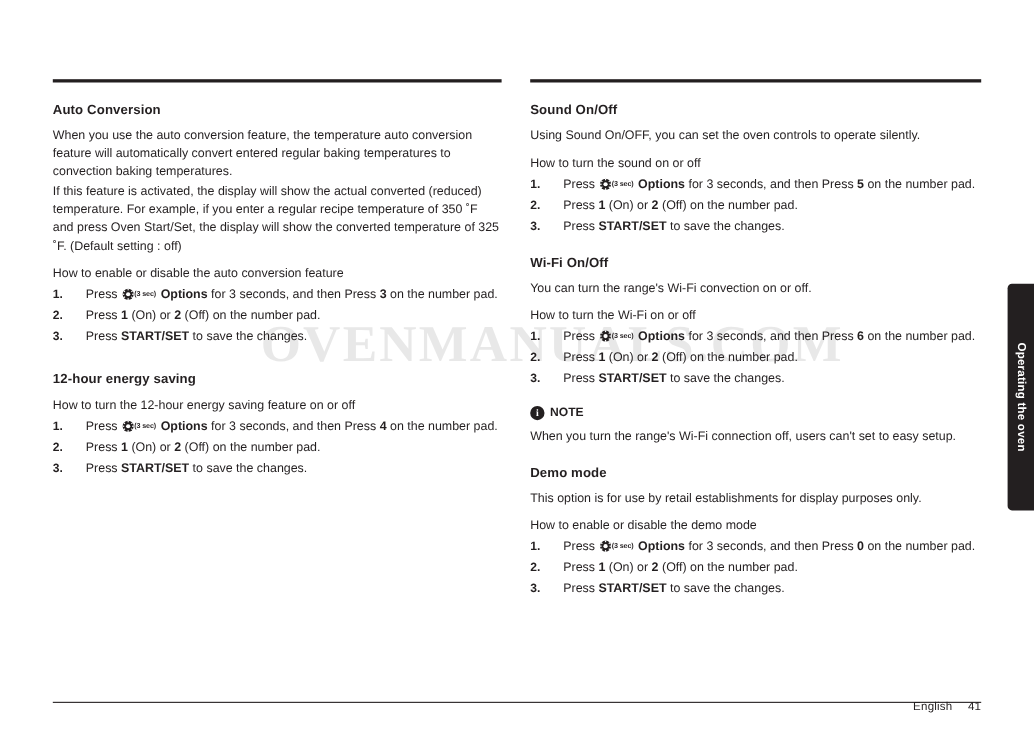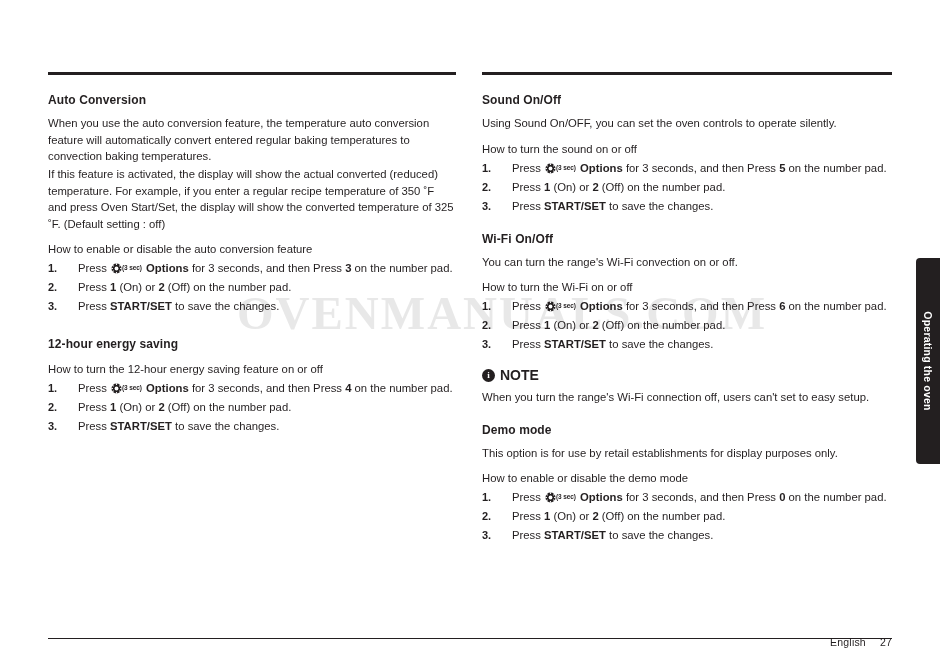--- a/index.html
+++ b/index.html
@@ -133,21 +133,21 @@
     color: #ffffff;
     font-size: 9px;
     font-weight: 700;
     display: flex;
     align-items: center;
     justify-content: center;
     font-family: "Liberation Serif", serif;
   }
   .note .note-label {
     font-weight: 700;
-    font-size: 14px;
+    font-size: 11px;
   }
 
   
   .side-tab {
     position: absolute;
     right: 0;
     top: 258px;
     width: 24px;
     height: 206px;
     background: #231f20;
@@ -396,16 +396,16 @@
       </li>
     </ol>
   </div>
 
   <div class="side-tab">
     <span>Operating the oven</span>
   </div>
 
   <div class="footer-rule"></div>
   <div class="footer-text">
-    <span>English</span><span class="pageno">27</span>
+    <span>English</span><span class="pageno">41</span>
   </div>
 
 </div>
 
 </body></html>

